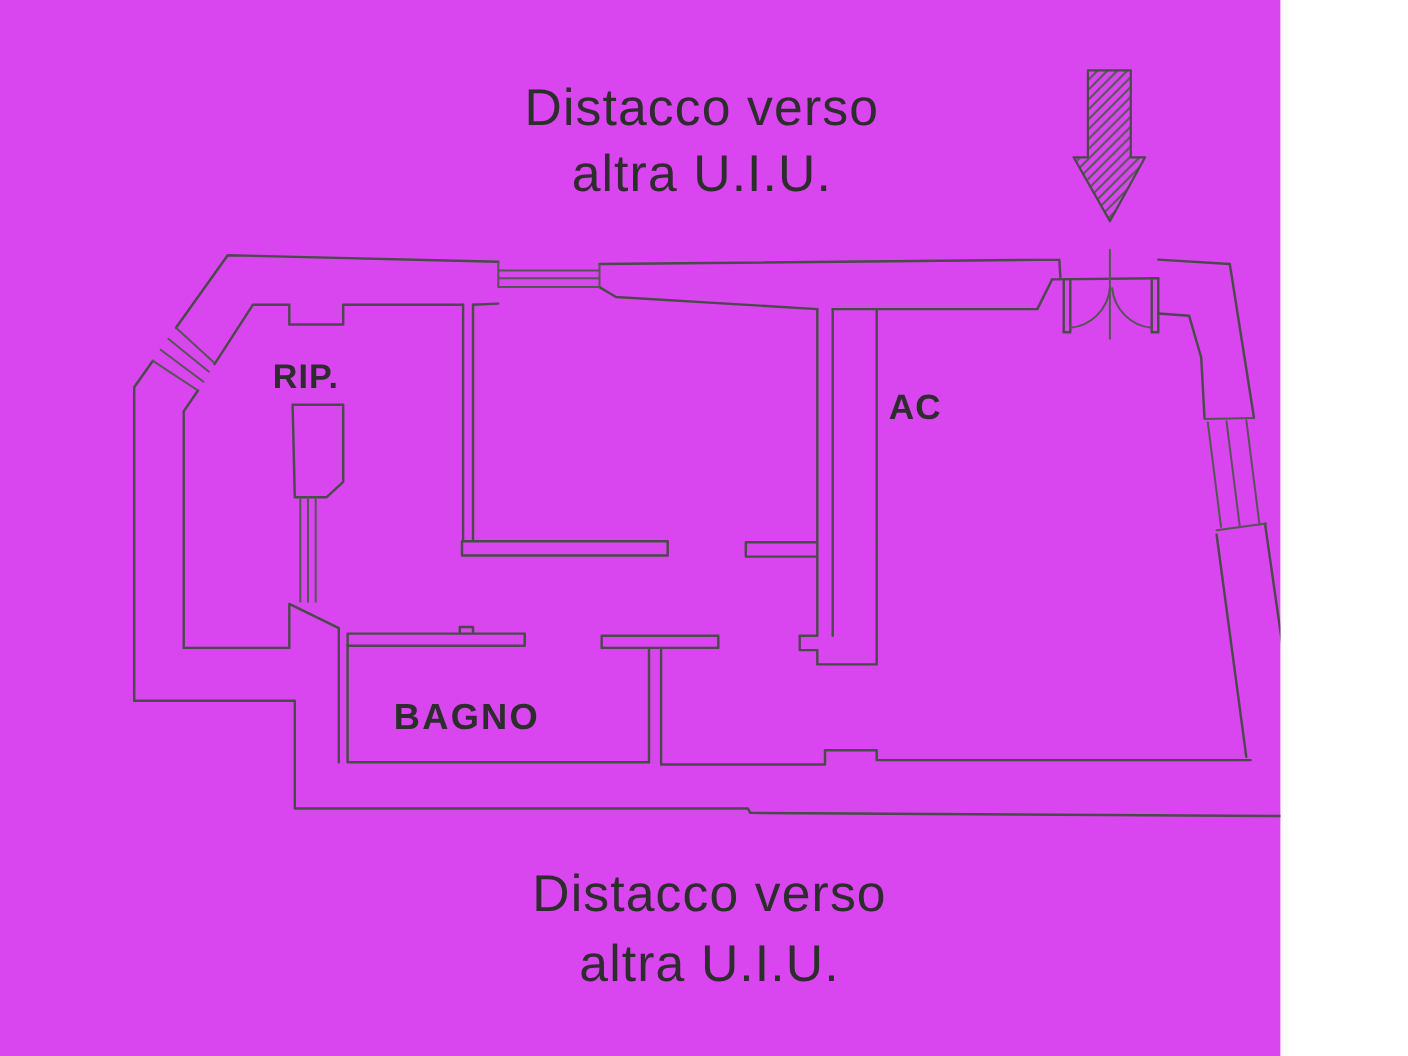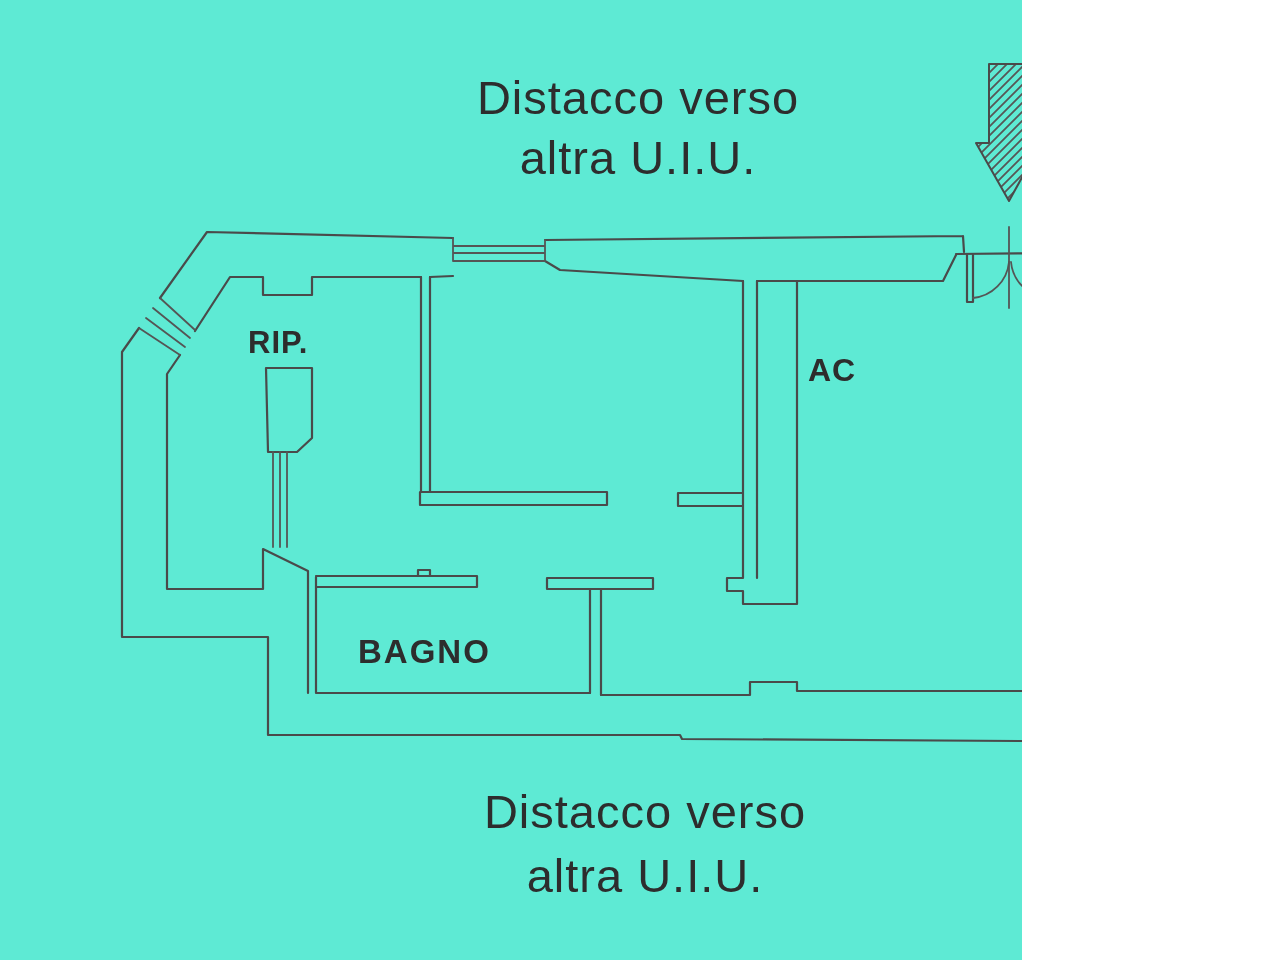--- a/index.html
+++ b/index.html
@@ -2,23 +2,23 @@
 <html><head>
 <meta charset="utf-8">
 <style>
   html, body {
     margin: 0;
     padding: 0;
     background: #ffffff;
   }
   #stage {
     position: relative;
-    width: 1022px;
+    width: 1164px;
     height: 960px;
-    background: #5eead4;
+    background: #d946ef;
     overflow: hidden;
     font-family: "Liberation Sans", sans-serif;
     text-align: right;
   }
   svg { display: block; }
   .wall {
     fill: none;
     stroke: #4a4a4a;
     stroke-width: 2.2;
     stroke-linecap: round;

